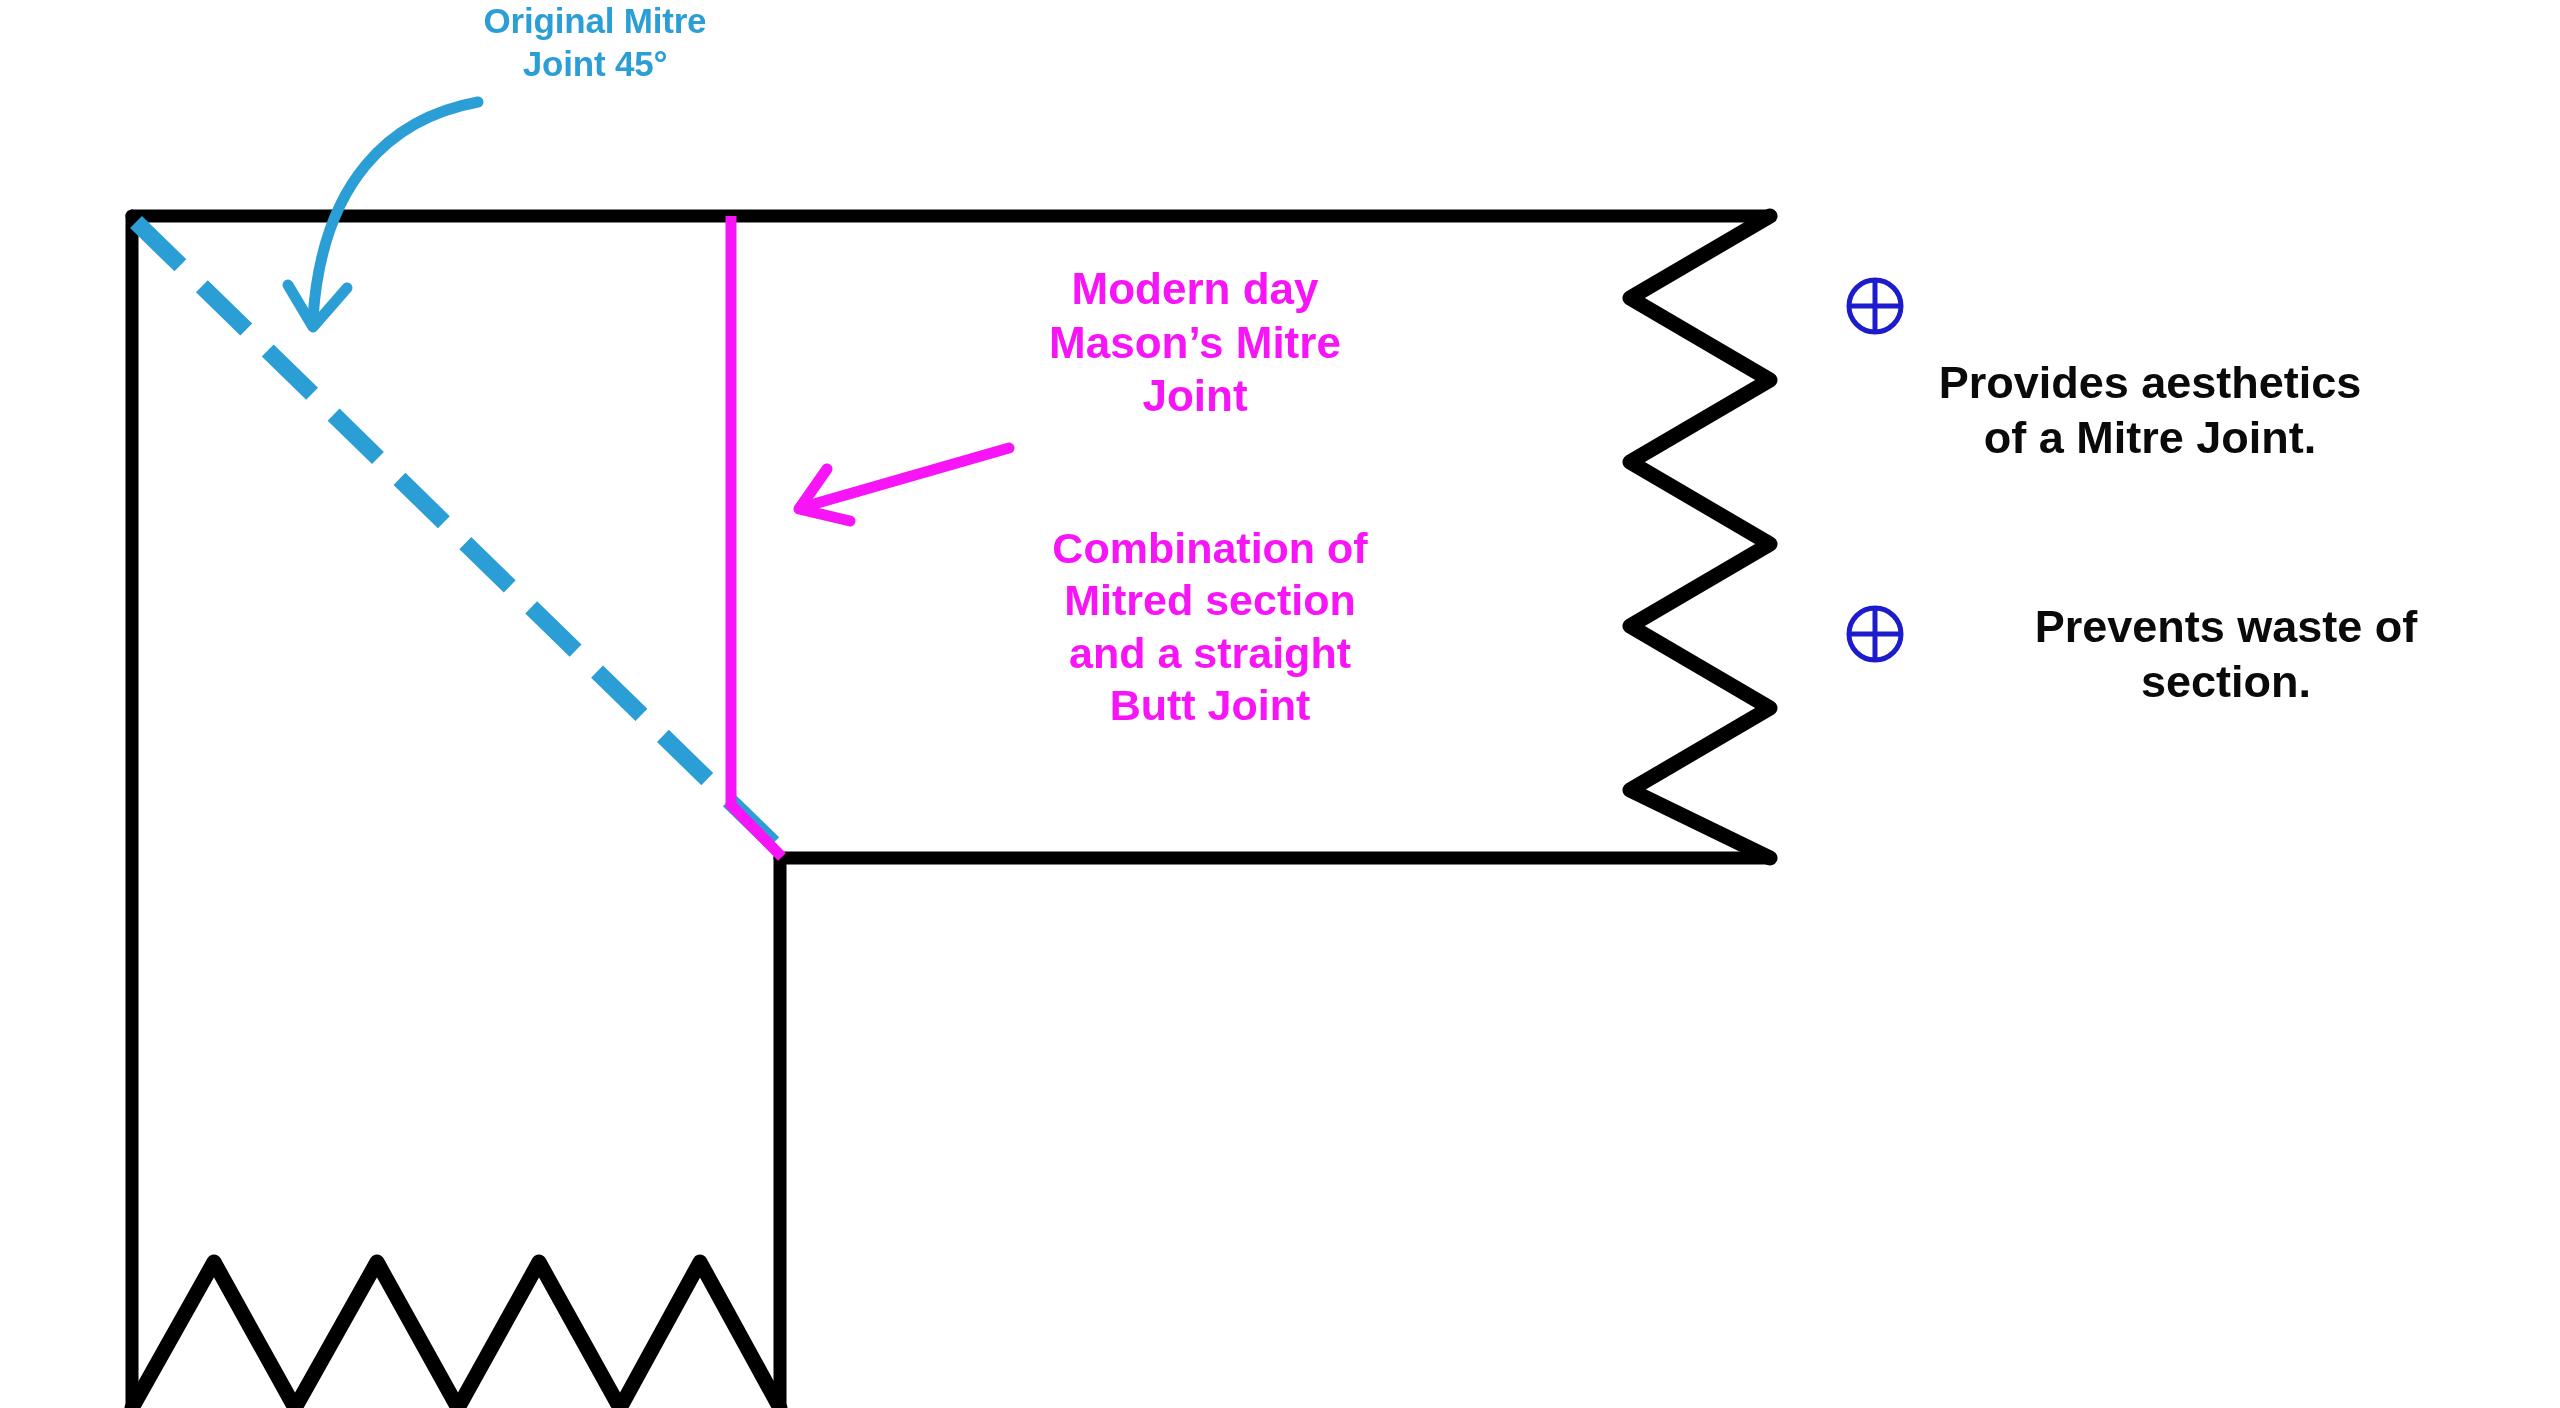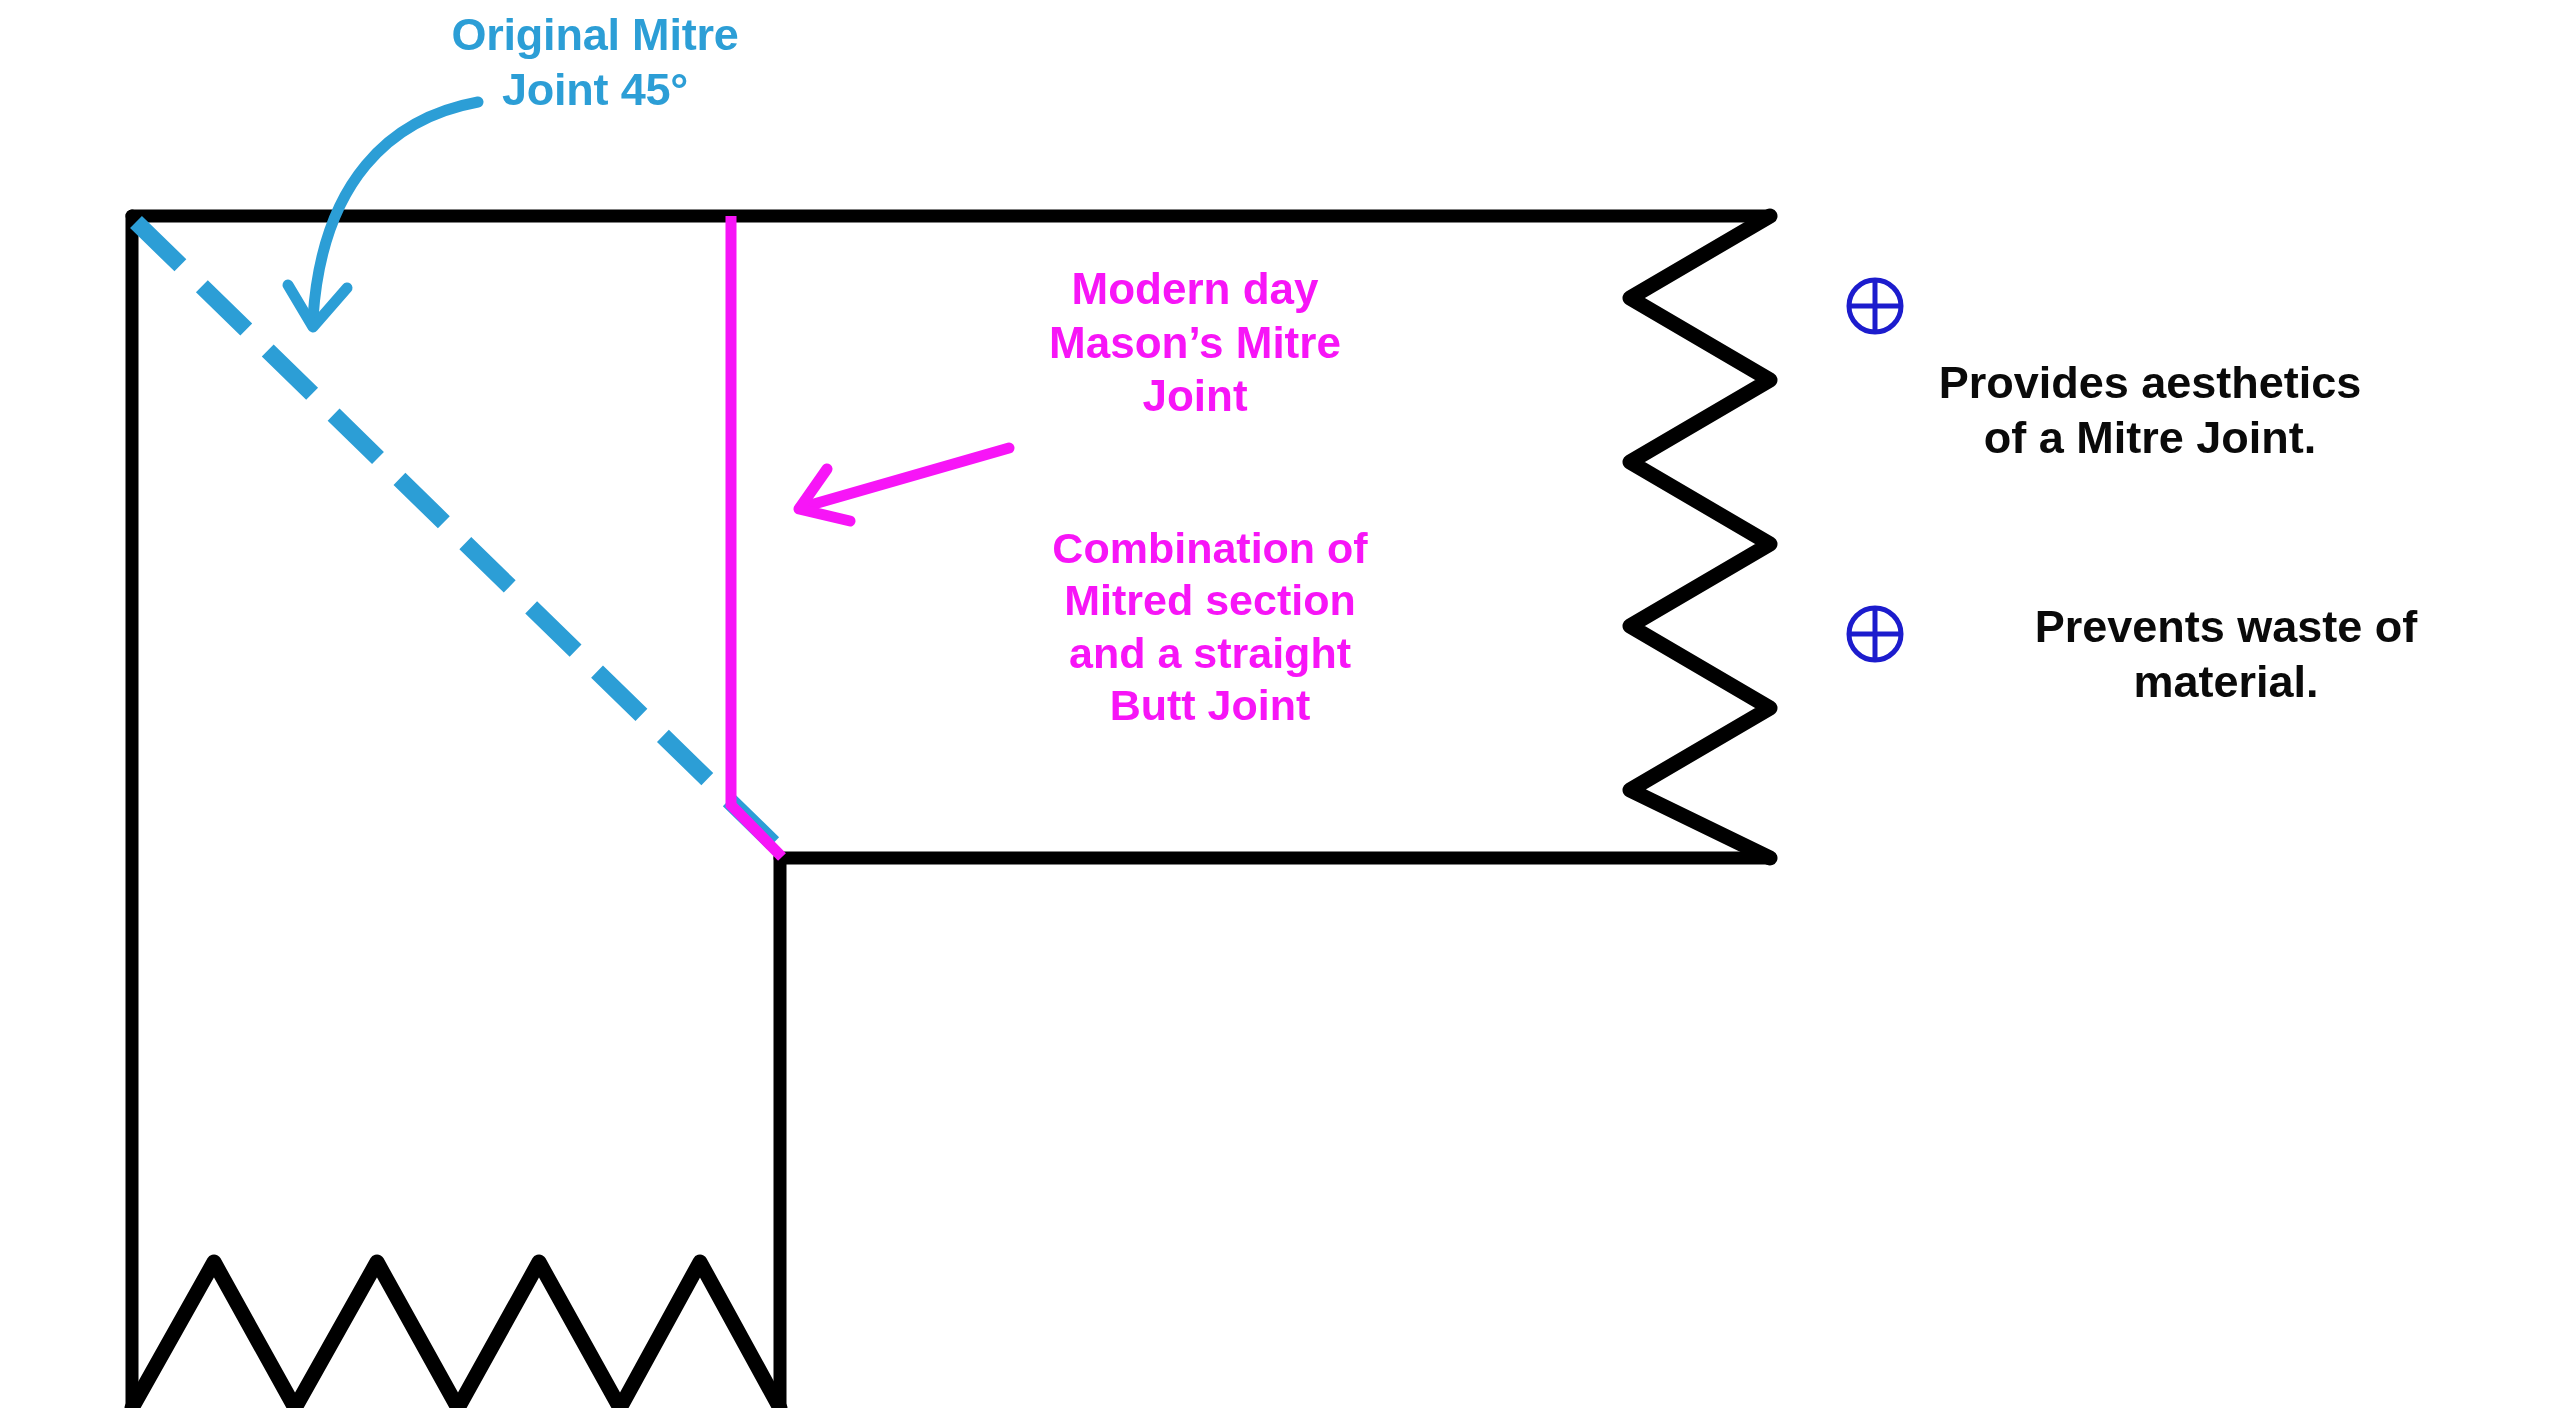--- a/index.html
+++ b/index.html
@@ -28,25 +28,25 @@
     height: 1408px;
   }
   .txt {
     position: absolute;
     white-space: pre-line;
     font-weight: bold;
     line-height: 1.22;
   }
   #label-original-mitre {
     left: 360px;
-    top: 8px;
+    top: 0;
     width: 470px;
     text-align: center;
     color: #2c9ed6;
-    font-size: 45px;
+    font-size: 35px;
     letter-spacing: -0.2px;
   }
   #label-modern-mitre {
     left: 960px;
     top: 262px;
     width: 470px;
     text-align: center;
     color: #f715f7;
     font-size: 44px;
   }
@@ -158,16 +158,16 @@
 
   <div class="benefit" id="benefit-2">
     <span class="benefit-icon">
       <svg width="60" height="60" viewBox="0 0 60 60">
         <circle cx="30" cy="30" r="26" fill="none" stroke="#1c1ccd" stroke-width="5"></circle>
         <line x1="30" y1="2" x2="30" y2="58" stroke="#1c1ccd" stroke-width="5"></line>
         <line x1="2" y1="30" x2="58" y2="30" stroke="#1c1ccd" stroke-width="5"></line>
       </svg>
     </span>
     <span class="benefit-text">Prevents waste of
-material.</span>
+section.</span>
   </div>
 
 </div>
 
 </body></html>

